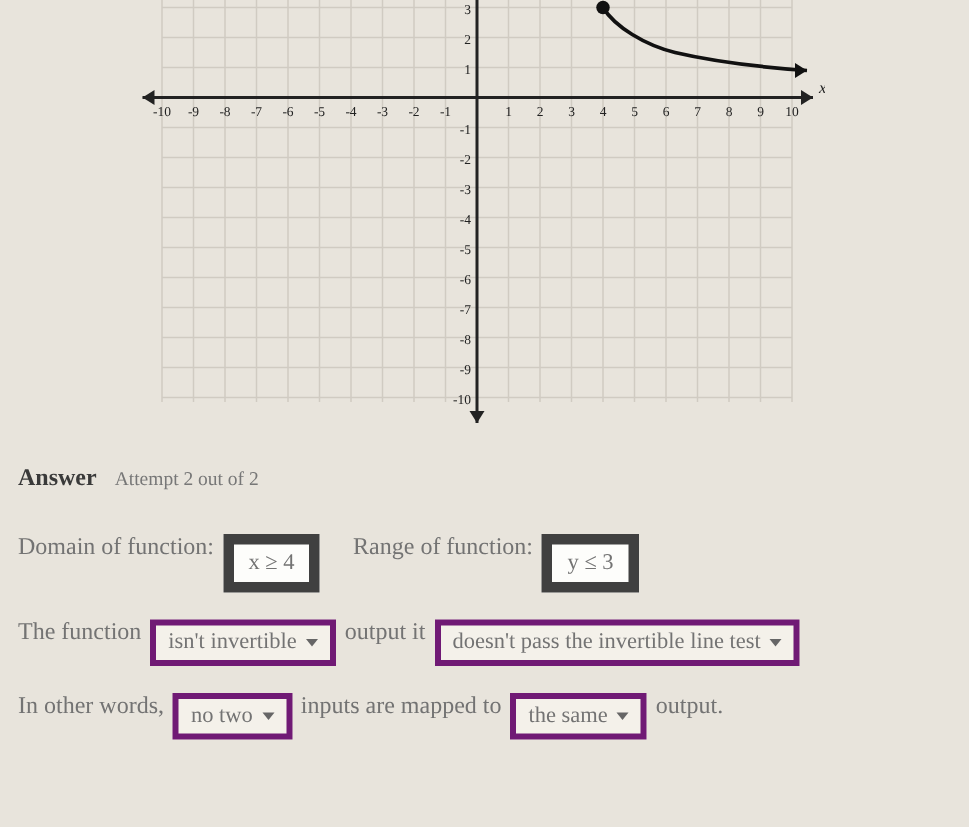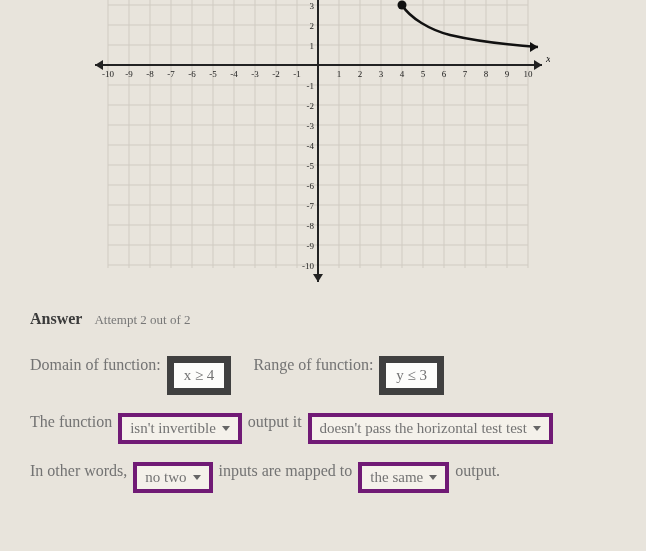--- a/index.html
+++ b/index.html
@@ -18,21 +18,21 @@
       margin: 0 auto;
       margin-left: 90px;
       margin-top: 0;
     }
     .graph-svg {
       position: absolute;
       top: 0;
       left: 0;
     }
     .answer-section {
-      padding: 20px 30px 10px 30px;
+      padding: 20px 30px 10px 12px;
     }
     .answer-header {
       margin-bottom: 28px;
     }
     .answer-label {
       font-weight: bold;
       font-size: 16px;
       color: #3a3a3a;
     }
     .attempt-text {
@@ -196,21 +196,21 @@
   </div>
 
   <div class="row">
     <span class="label-text">The function</span>
     <span class="dropdown">
       <span>isn't invertible</span>
       <span class="chevron"></span>
     </span>
     <span class="label-text">output it</span>
     <span class="dropdown">
-      <span>doesn't pass the horizontal test test</span>
+      <span>doesn't pass the invertible line test</span>
       <span class="chevron"></span>
     </span>
   </div>
 
   <div class="row">
     <span class="label-text">In other words,</span>
     <span class="dropdown">
       <span>no two</span>
       <span class="chevron"></span>
     </span>

